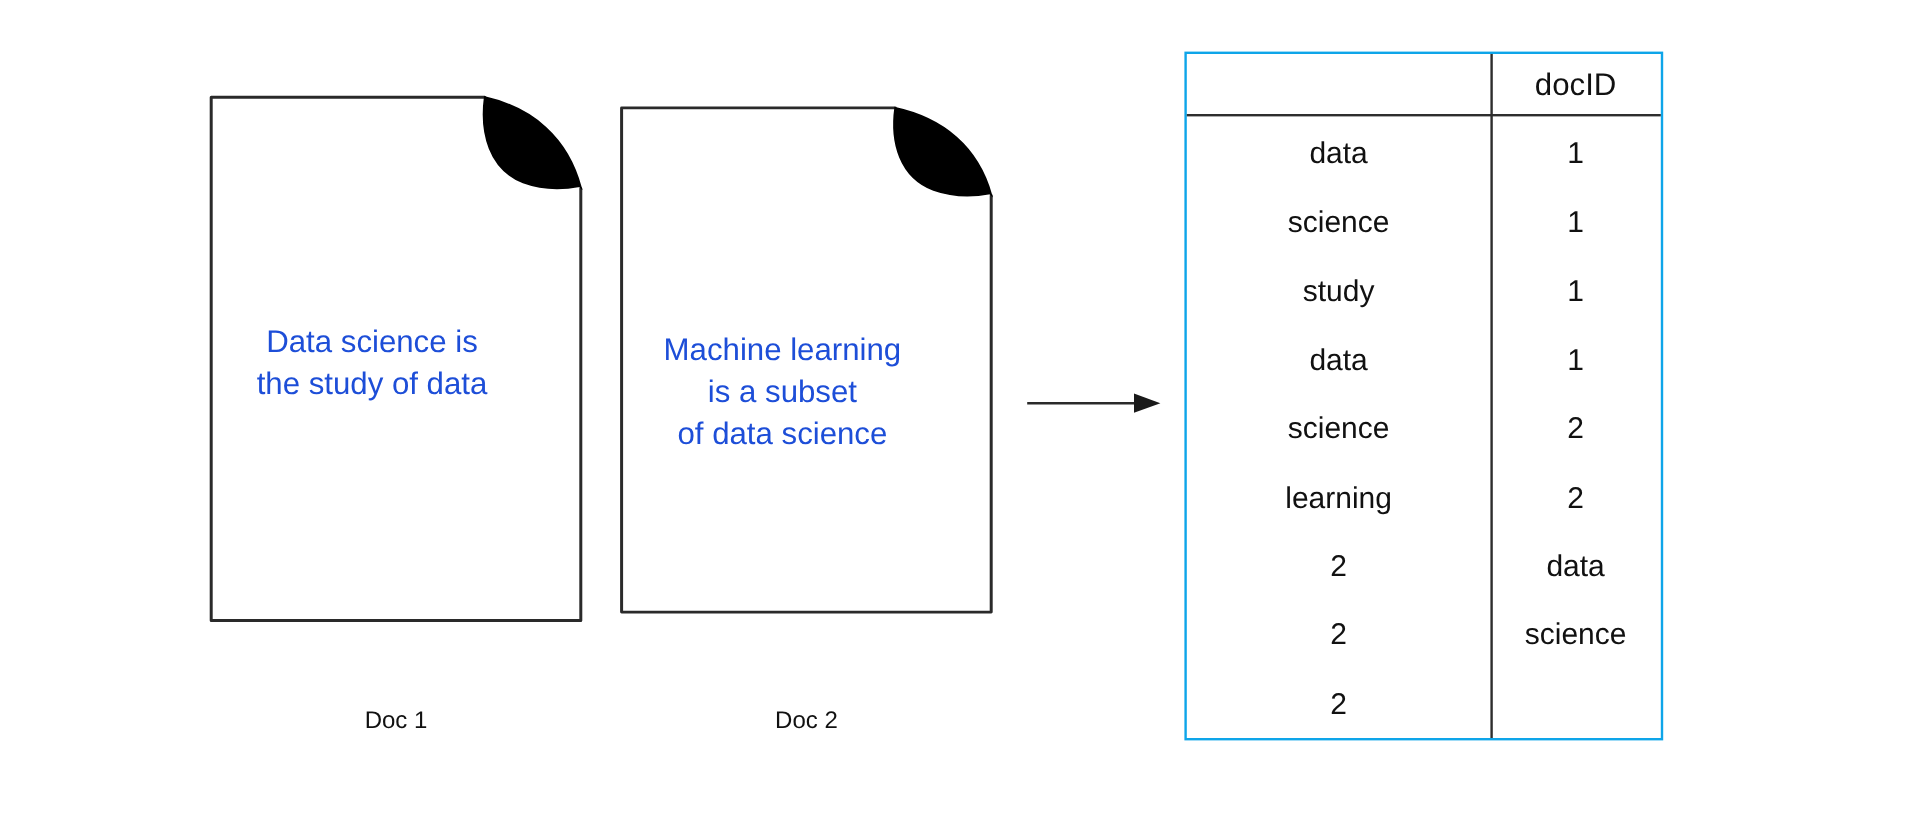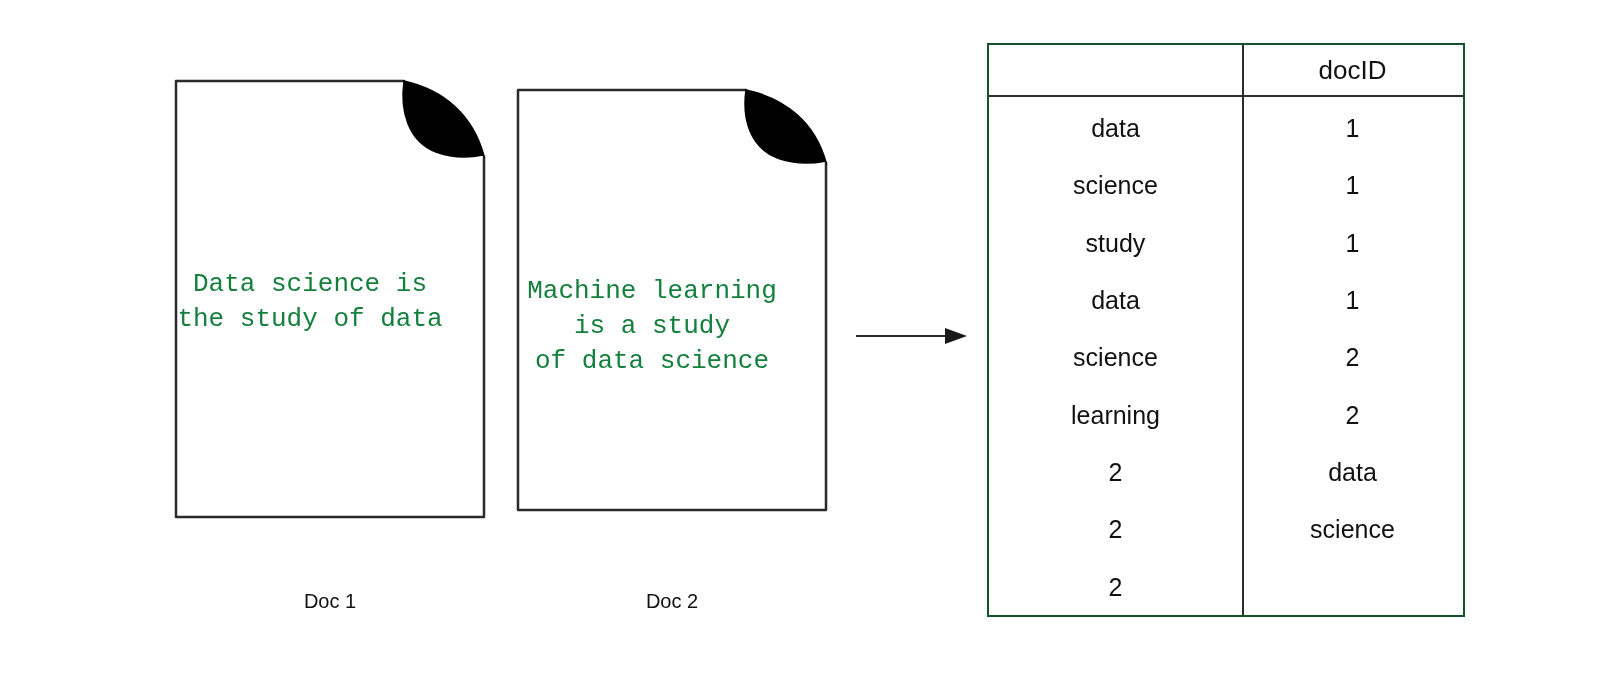--- a/index.html
+++ b/index.html
@@ -14,38 +14,37 @@
     overflow: hidden;
   }
   .doc-svg { position: absolute; }
   .doc-text {
     position: absolute;
     width: 272px;
     text-align: center;
     font-size: 26px;
     line-height: 35px;
     white-space: pre-line;
-    color: #15803d;
-    font-family: Liberation Mono, monospace;
+    color: #1d4ed8;
   }
   .doc-label {
     position: absolute;
     width: 312px;
     text-align: center;
     font-size: 20px;
     color: #111111;
   }
   .arrow-svg { position: absolute; left: 853px; top: 325px; }
   .index-table {
     position: absolute;
     left: 987px;
     top: 43px;
-    width: 478px;
+    width: 399px;
     height: 574px;
-    border: 2px solid #14532d;
+    border: 2px solid #0ea5e9;
     background: #ffffff;
   }
   .col-divider {
     position: absolute;
     left: 253px;
     top: 0;
     bottom: 0;
     width: 2px;
     background: #2e2e2e;
   }
@@ -82,21 +81,21 @@
   </svg>
 
   <svg class="doc-svg" style="left:516px; top:88px;" width="312" height="424" viewBox="0 0 312 440" preserveAspectRatio="none">
     <path d="M 310,78 L 310,438 L 2,438 L 2,2 L 230,2" fill="#ffffff" stroke="#2a2a2a" stroke-width="2.5" stroke-linejoin="round" stroke-linecap="round"></path>
     <path d="M 230,2 C 226,32 234,62 262,73 C 281,80 299,78 309,76 L 310,77 C 299,36 270,11 230,2 Z" fill="#000000" stroke="#000000" stroke-width="1.5"></path>
   </svg>
 
   <div class="doc-text" style="left:174px; top:267px;">Data science is
 the study of data</div>
   <div class="doc-text" style="left:516px; top:274px;">Machine learning
-is a study
+is a subset
 of data science</div>
 
   <div class="doc-label" style="left:174px; top:590px;">Doc 1</div>
   <div class="doc-label" style="left:516px; top:590px;">Doc 2</div>
 
   <svg class="arrow-svg" width="115" height="22" viewBox="0 0 115 22">
     <line x1="3" y1="11" x2="93" y2="11" stroke="#2a2a2a" stroke-width="2"></line>
     <polygon points="92,3 114,11 92,19" fill="#1a1a1a"></polygon>
   </svg>
 

